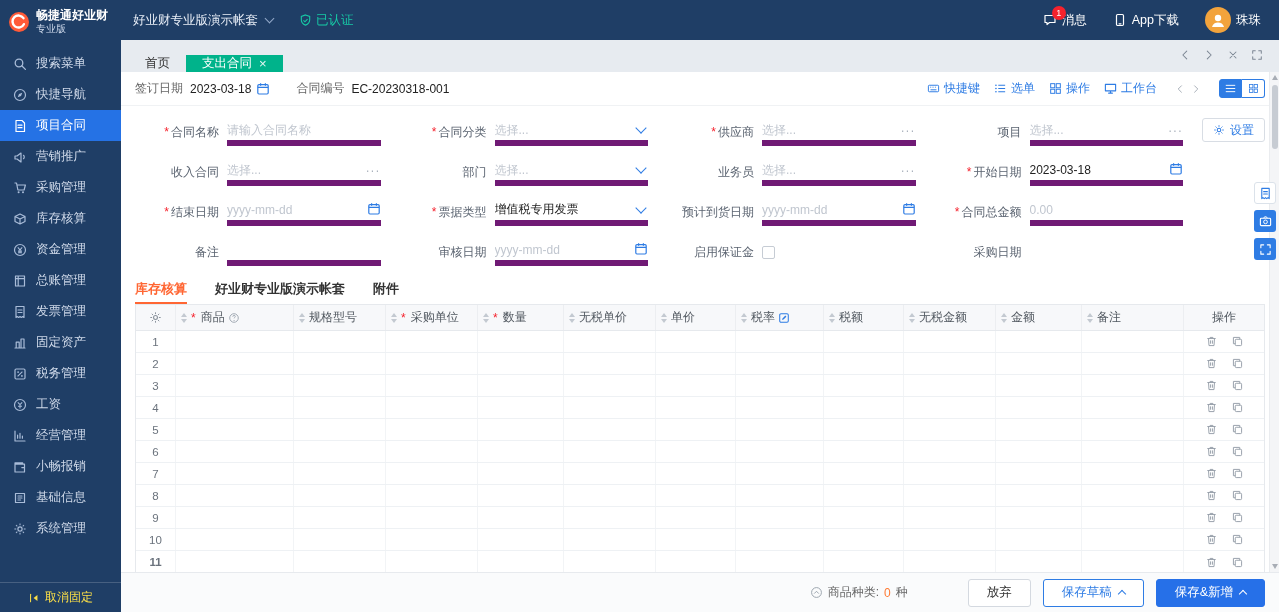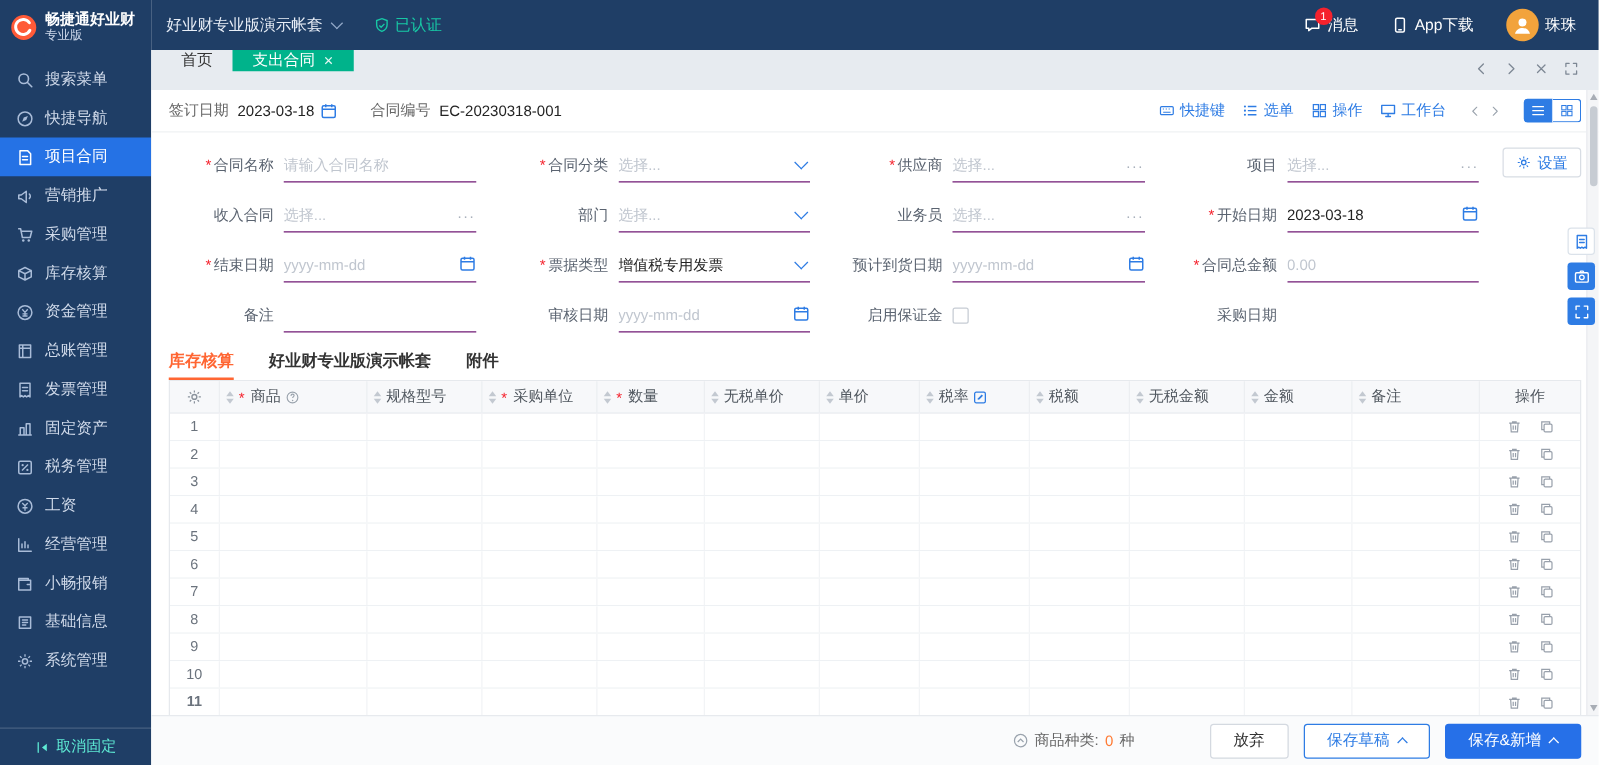--- a/index.html
+++ b/index.html
@@ -14,42 +14,42 @@
   .logo{height:44px;display:flex;align-items:center;gap:6px;padding:0 8px;color:#fff}
   .logo .mark{width:22px;height:22px;display:inline-flex}
   .logo-text{display:flex;flex-direction:column;line-height:1.15}
   .logo-line1{font-size:12px;font-weight:bold}
   .logo-line2{font-size:10px;color:#cdd8ea}
   .menu{flex:1;overflow:hidden;padding-top:4px}
   .menu-item{height:31px;display:flex;align-items:center;gap:9px;padding:0 8px 0 13px;font-size:12.5px;color:#cfd9e9;cursor:pointer;white-space:nowrap}
   .menu-item .mi-ico{color:#a9bcd8;width:14px;height:14px}
   .menu-item.active{background:#2572e5;color:#fff}
   .menu-item.active .mi-ico{color:#fff}
-  .pin{height:30px;border-top:1px solid rgba(255,255,255,.18);display:flex;align-items:center;justify-content:center;gap:5px;font-size:12px;color:#5eead4;cursor:pointer}
+  .pin{height:30px;border-top:1px solid rgba(255,255,255,.18);display:flex;align-items:center;justify-content:center;gap:5px;font-size:12px;color:#fde047;cursor:pointer}
   .pin .ico{width:12px;height:12px}
 
   
   .main{flex:1;display:flex;flex-direction:column;min-width:0}
 
   
   .topbar{height:40px;background:#1f3e66;display:flex;align-items:center;padding:0 18px 0 12px;flex-shrink:0}
   .acct{display:flex;align-items:center;gap:8px;color:#e8eef7;font-size:12.5px;cursor:pointer}
   .chev{width:7px;height:7px;border-right:1.4px solid #93a9c9;border-bottom:1.4px solid #93a9c9;transform:rotate(45deg);margin-top:-3px}
   .cert{display:flex;align-items:center;gap:4px;color:#17c8a5;margin-left:26px;font-size:12.5px}
   .cert .ico{width:13px;height:13px}
   .tb-right{margin-left:auto;display:flex;align-items:center;gap:26px;color:#fff;font-size:12.5px}
   .tb-item{display:flex;align-items:center;gap:5px;cursor:pointer}
   .ico-wrap{position:relative;display:inline-flex}
   .badge{position:absolute;top:-7px;right:-9px;background:#f5222d;color:#fff;border-radius:8px;min-width:14px;height:14px;line-height:14px;font-size:9px;text-align:center;padding:0 3px}
   .avatar{width:26px;height:26px;border-radius:50%;background:#f2a33c;display:inline-flex;align-items:center;justify-content:center;overflow:hidden}
   .avatar svg{width:20px;height:20px}
 
   
   .tabbar{height:32px;background:#e7ebf0;display:flex;align-items:stretch;padding-left:8px;flex-shrink:0}
-  .tabs{display:flex;align-items:flex-start}
+  .tabs{display:flex;align-items:flex-end}
   .tab{display:flex;align-items:center;gap:7px;padding:0 16px;font-size:12.5px;color:#333;cursor:pointer}
   .tab.active{background:#00b38b;color:#fff}
   .tab-close{font-size:13px;line-height:1;opacity:.9;cursor:pointer}
   .tab-tools{margin-left:auto;display:flex;align-items:center;gap:10px;padding-right:14px;color:#7d8794}
   .tab-tool{display:inline-flex;width:14px;height:14px;color:#7d8794;cursor:pointer}
   .tab-tool .ico{width:12px;height:12px}
 
   
   .content{flex:1;background:#fff;overflow:hidden;position:relative;min-height:0}
   .doc-header{height:34px;display:flex;align-items:center;padding:0 14px;border-bottom:1px solid #f0f2f4}
@@ -67,21 +67,21 @@
   .vt:first-child{border-radius:3px 0 0 3px}
   .vt:last-child{border-radius:0 3px 3px 0;border-left:none}
   .vt.active{background:#2e7ce4;color:#fff}
   .vt .ico{width:11px;height:11px}
 
   
   .form{position:relative;padding:10px 96px 8px 14px;display:grid;grid-template-columns:repeat(4,1fr);column-gap:22px;row-gap:10px}
   .field{display:flex;align-items:flex-end;height:30px;gap:8px;min-width:0}
   .f-label{width:84px;flex-shrink:0;text-align:right;color:#5a6370;font-size:12px;white-space:nowrap;padding-bottom:5px}
   .req{color:#f5222d;margin-right:2px}
-  .f-box{flex:1;min-width:0;display:flex;align-items:center;gap:5px;border-bottom:1px solid #701a75;height:26px;padding-bottom:1px}
+  .f-box{flex:1;min-width:0;display:flex;align-items:center;gap:5px;border-bottom:6px solid #701a75;height:26px;padding-bottom:1px}
   .f-box input{border:none;outline:none;background:transparent;flex:1;min-width:0;font-size:12px;color:#222;font-family:inherit}
   .f-box input::placeholder{color:#c0c6cf}
   .sfx-ell{color:#a9b1bc;letter-spacing:1.5px;line-height:1;padding-bottom:4px;cursor:pointer}
   .sfx-chev{width:8px;height:8px;border-right:1.5px solid #2e7ce4;border-bottom:1.5px solid #2e7ce4;transform:rotate(45deg);margin:0 3px 4px 0;cursor:pointer}
   .sfx-cal{color:#2e7ce4;width:14px;height:14px;margin-bottom:2px;cursor:pointer}
   .checkbox{width:13px;height:13px;border:1px solid #c6ccd4;border-radius:2px;background:#fff;margin-bottom:7px;cursor:pointer}
   .settings-btn{position:absolute;top:12px;right:14px;height:24px;padding:0 10px;background:#fff;border:1px solid #d8dde4;border-radius:3px;display:flex;align-items:center;gap:5px;font-size:12px;color:#2e7ce4;cursor:pointer;font-family:inherit}
   .settings-btn .ico{width:12px;height:12px}
 
   

